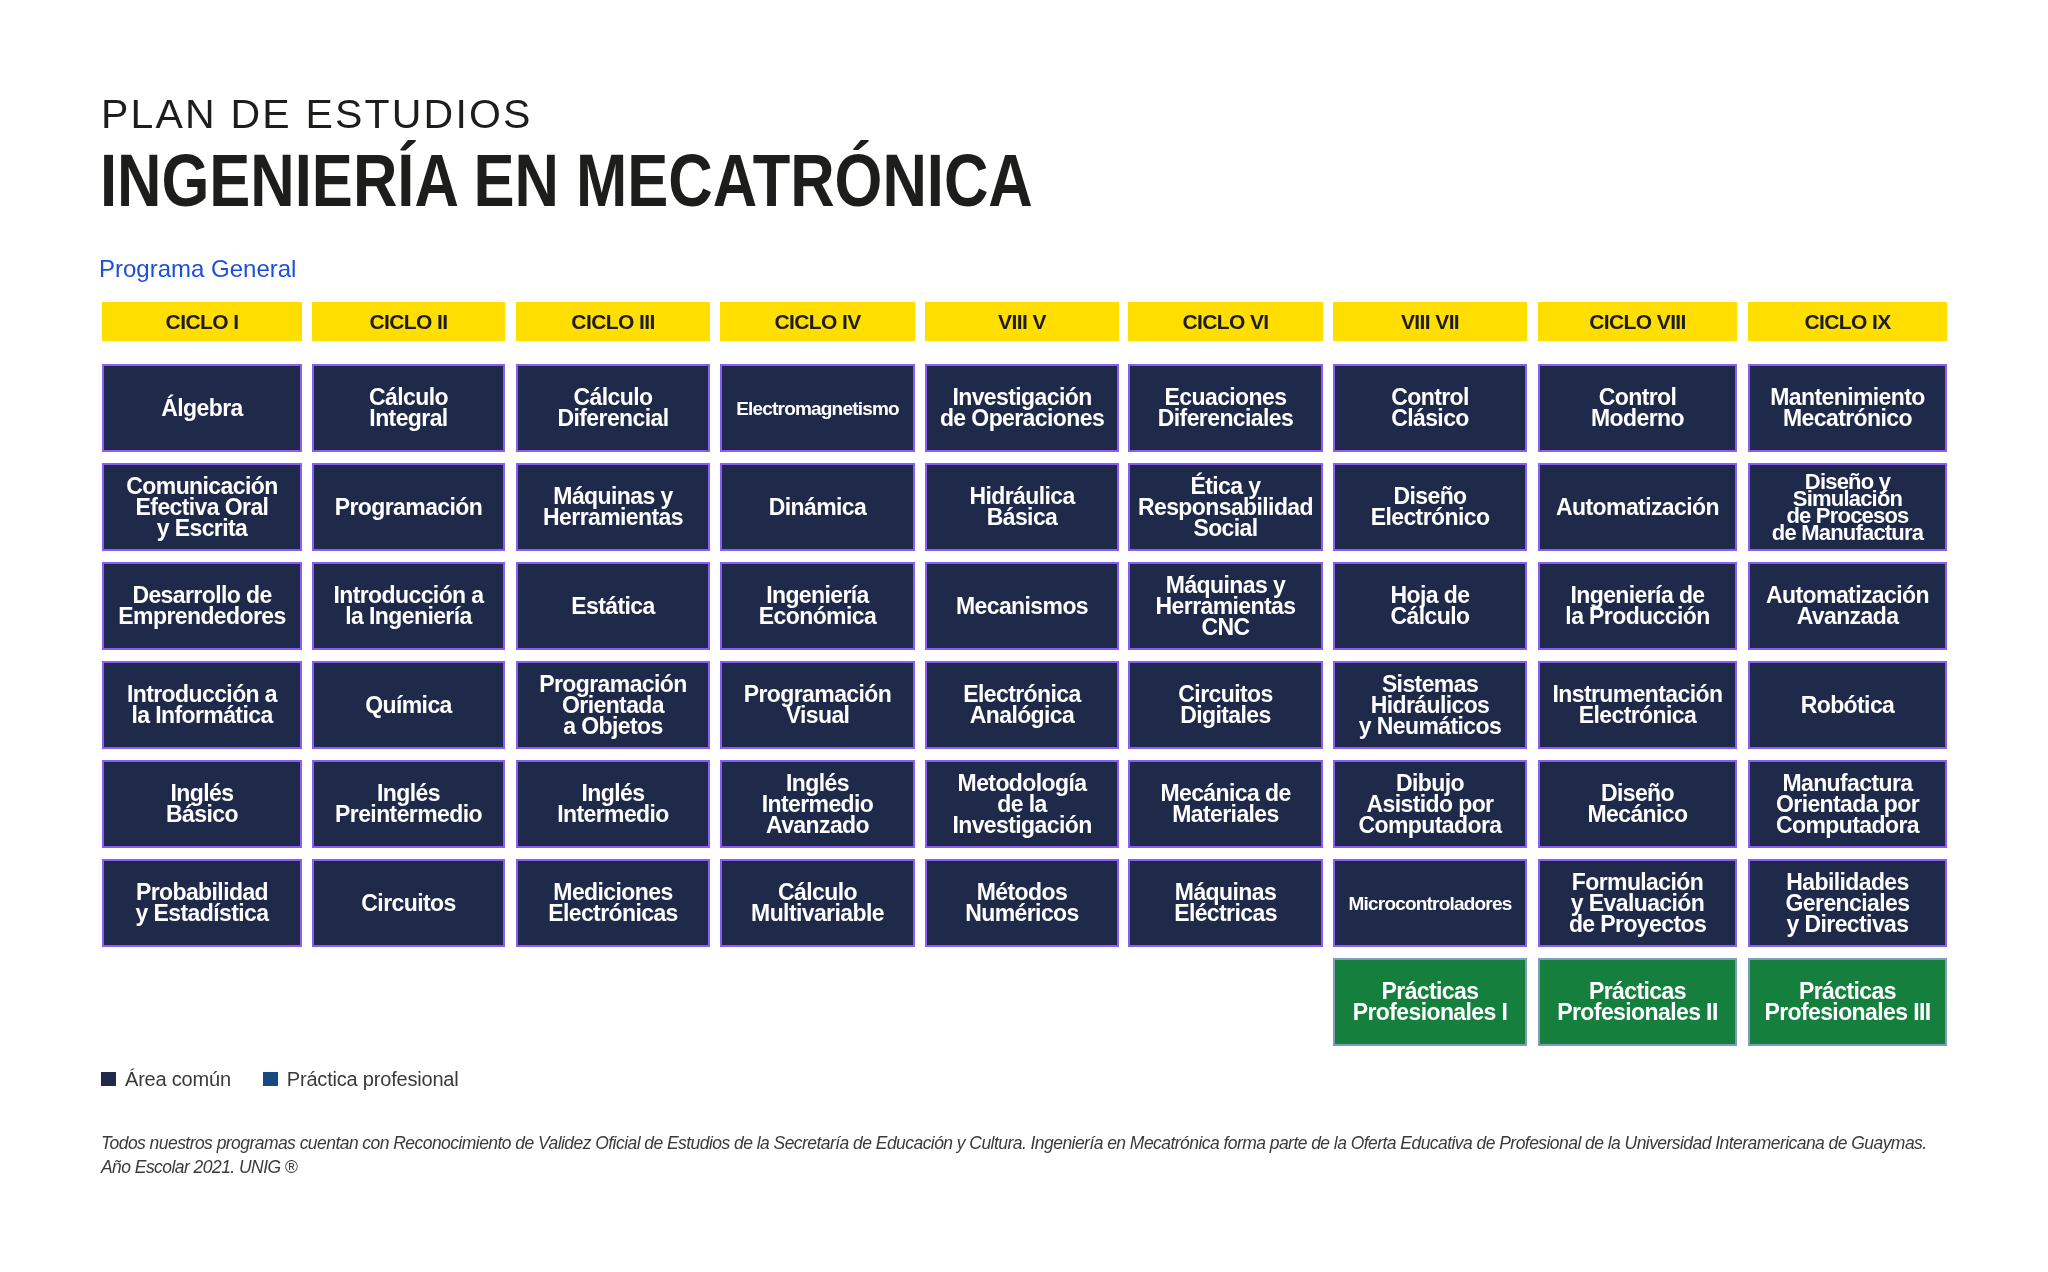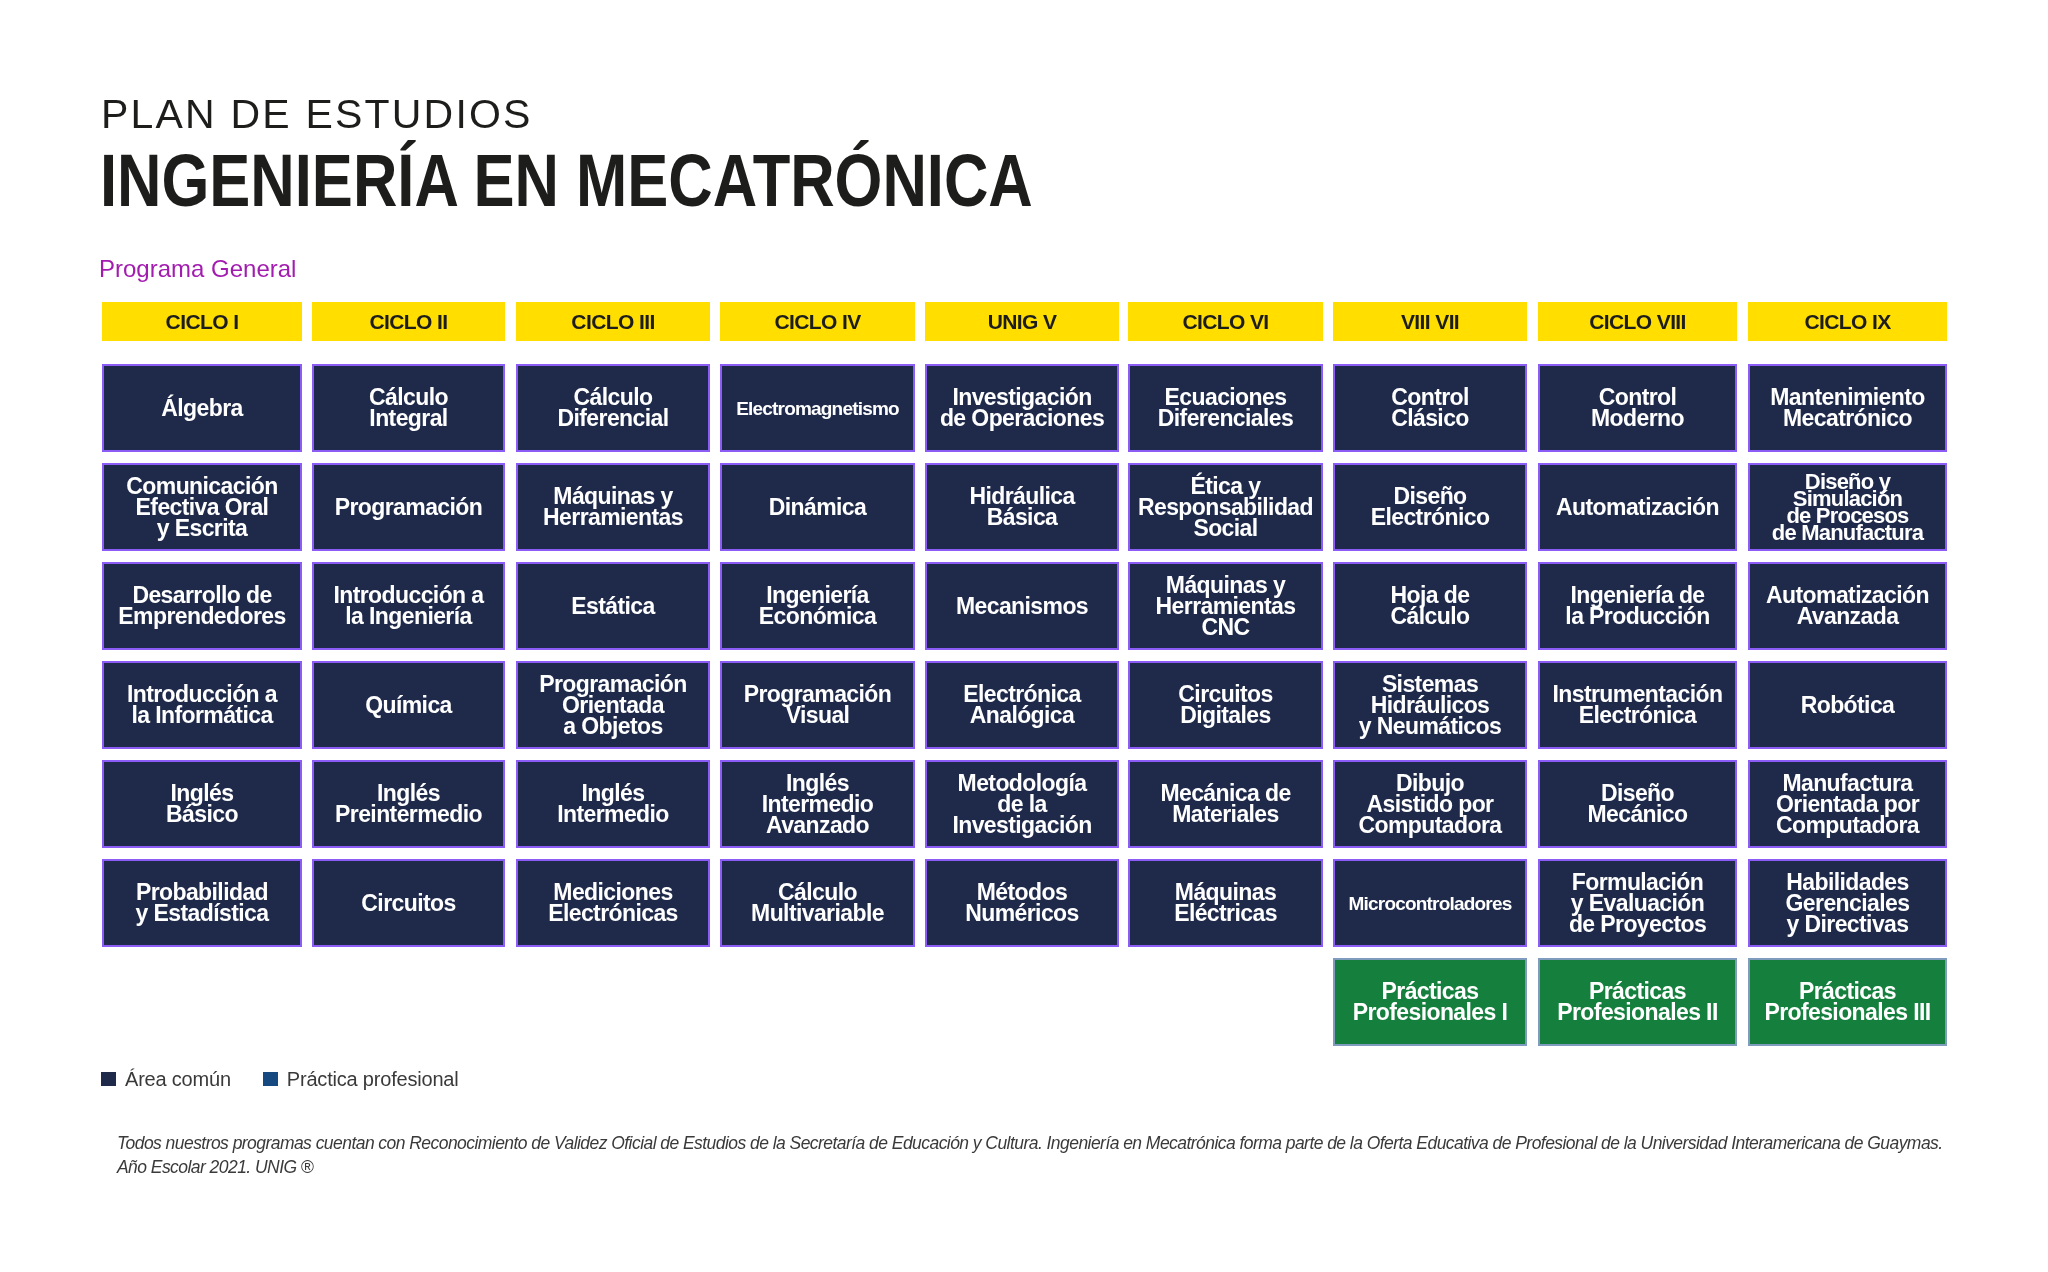--- a/index.html
+++ b/index.html
@@ -10,21 +10,21 @@
   .kicker {
     position: absolute; left: 101px; top: 94px; font-size: 41px; font-weight: 400;
     letter-spacing: 2.2px; color: #1d1d1b; white-space: nowrap; line-height: 1;
   }
   .title {
     position: absolute; left: 100px; top: 143px; font-size: 75px; font-weight: 700;
     color: #1d1d1b; white-space: nowrap; line-height: 1; transform-origin: left top;
     transform: scaleX(0.82); letter-spacing: 0px;
   }
   .subtitle {
-    position: absolute; left: 99px; top: 257px; font-size: 24px; color: #a21caf;
+    position: absolute; left: 99px; top: 257px; font-size: 24px; color: #1d4ed8;
     white-space: nowrap; line-height: 1;
   }
   .col { position: absolute; top: 302px; }
   .col-hdr {
     height: 39px; background: #ffde00; display: flex; align-items: center; justify-content: center;
     font-weight: 700; font-size: 21px; color: #1d1d1b; letter-spacing: -0.6px; margin-bottom: 23px;
   }
   .cell {
     height: 88px; margin-bottom: 11px; background: #1f2a4b; box-sizing: border-box;
     border: 2px solid #8b5cf6; display: flex; align-items: center; justify-content: center;
@@ -44,21 +44,21 @@
   .c8 { left: 1538px; width: 199px; }
   .c9 { left: 1748px; width: 199px; }
 
   .legend { position: absolute; top: 1072px; left: 101px; display: flex; align-items: center; height: 14px; }
   .legend-item { display: flex; align-items: center; margin-right: 32px; }
   .swatch { width: 15px; height: 14px; margin-right: 9px; }
   .legend-label { font-size: 20px; color: #3a3a3a; white-space: nowrap; letter-spacing: -0.2px; }
 
   .footer {
     position: absolute; left: 101px; top: 1131px; width: 1850px; font-size: 17.5px; font-style: italic;
-    color: #3a3a3a; line-height: 24px; letter-spacing: -0.55px; margin-left: 16px;
+    color: #3a3a3a; line-height: 24px; letter-spacing: -0.55px;
   }
 </style>
 </head>
 <body>
 
 <div>
   <div class="kicker">PLAN DE ESTUDIOS</div>
   <div class="title">INGENIERÍA EN MECATRÓNICA</div>
   <div class="subtitle">Programa General</div>
 </div>
@@ -119,21 +119,21 @@
     <div class="cell">Programación
 Visual</div>
     <div class="cell">Inglés
 Intermedio
 Avanzado</div>
     <div class="cell">Cálculo
 Multivariable</div>
   </div>
 
   <div class="col c5">
-    <div class="col-hdr">UNIG V</div>
+    <div class="col-hdr">VIII V</div>
     <div class="cell">Investigación
 de Operaciones</div>
     <div class="cell">Hidráulica
 Básica</div>
     <div class="cell">Mecanismos</div>
     <div class="cell">Electrónica
 Analógica</div>
     <div class="cell">Metodología
 de la
 Investigación</div>

